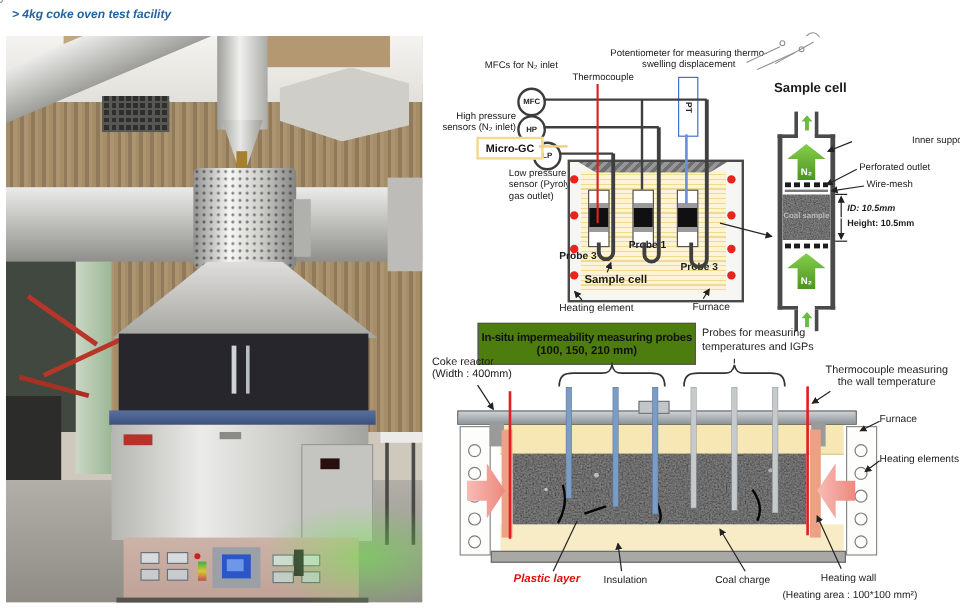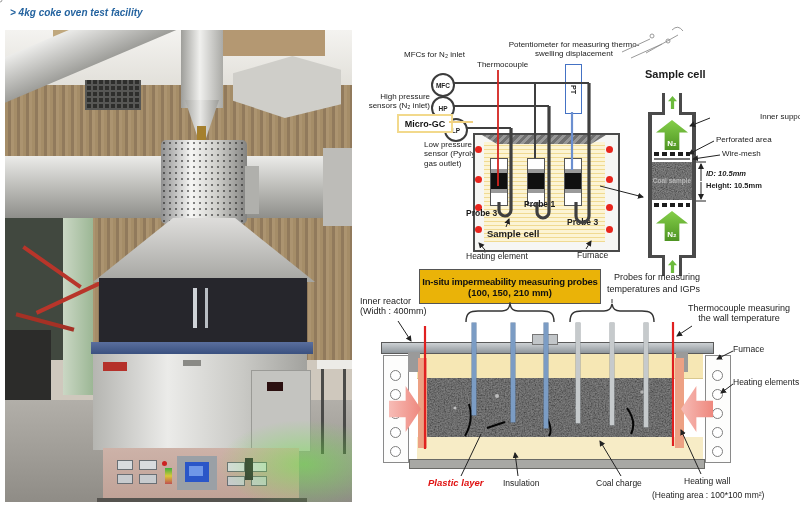--- a/index.html
+++ b/index.html
@@ -168,35 +168,35 @@
       <rect width="40" height="38" fill="#1e1e1e"></rect>
       <rect width="40" height="38" filter="url(#coalB)" opacity="0.55"></rect>
     </svg>
     <div class="abs" style="left:0;top:15px;width:40px;text-align:center;font-size:6.5px;color:#b9b9b9;font-weight:bold;">Coal sample</div>
   </div>
   <div class="dashrow" style="left:654px;top:203px;width:36px;"></div>
   <div class="fatarrow" style="left:656px;top:211px;width:32px;height:30px;">
       <span>N₂</span>
     </div>
   <div class="lbl nw" style="left:712px;top:112px;font-size:8px;padding-left:48px;">Inner supporting tube</div>
-  <div class="lbl nw" style="left:716px;top:135px;font-size:8px;">Perforated area</div>
+  <div class="lbl nw" style="left:716px;top:135px;font-size:8px;">Perforated outlet</div>
   <div class="lbl nw" style="left:722px;top:149px;font-size:8px;">Wire-mesh</div>
   <div class="lbl b nw" style="left:706px;top:170px;font-size:7.5px;font-style:italic;">ID: 10.5mm</div>
   <div class="lbl b nw" style="left:706px;top:182px;font-size:7.5px;">Height: 10.5mm</div>
 
-  <div class="abs" style="left:419px;top:269px;width:180px;height:33px;border:1.5px solid #555;background:#eab308;display:flex;flex-direction:column;align-items:center;justify-content:center;z-index:2;">
+  <div class="abs" style="left:398px;top:269px;width:180px;height:33px;border:1.5px solid #555;background:#4d7c0f;display:flex;flex-direction:column;align-items:center;justify-content:center;z-index:2;">
     <div style="font-size:9.5px;font-weight:bold;color:#111;letter-spacing:-0.2px;white-space:nowrap;">In-situ impermeability measuring probes</div>
     <div style="font-size:9.5px;font-weight:bold;color:#111;white-space:nowrap;">(100, 150, 210 mm)</div>
   </div>
-  <div class="abs" style="left:585px;top:272px;width:115px;text-align:right;z-index:2;">
+  <div class="abs" style="left:585px;top:272px;width:115px;text-align:left;z-index:2;">
     <div style="font-size:9px;color:#222;">Probes for measuring</div>
     <div style="font-size:9px;color:#222;margin-top:2px;">temperatures and IGPs</div>
   </div>
   <div class="abs" style="left:360px;top:296px;z-index:2;">
-    <div style="font-size:9px;color:#222;">Inner reactor</div>
+    <div style="font-size:9px;color:#222;">Coke reactor</div>
     <div style="font-size:9px;color:#222;">(Width : 400mm)</div>
   </div>
   <div class="abs" style="left:678px;top:303px;width:122px;text-align:center;z-index:2;">
     <div style="font-size:9px;color:#222;">Thermocouple measuring</div>
     <div style="font-size:9px;color:#222;">the wall temperature</div>
   </div>
 
   <div class="abs" style="left:381px;top:342px;width:331px;height:10px;background:linear-gradient(#cdd1d4,#8f969b);border:1px solid #5a5a5a;z-index:3;"></div>
   <div class="abs" style="left:532px;top:334px;width:24px;height:9px;background:#c2c6c9;border:1px solid #777;z-index:3;"></div>
   <div class="abs" style="left:408px;top:352px;width:12px;height:20px;background:#9a9a9a;z-index:3;"></div>

